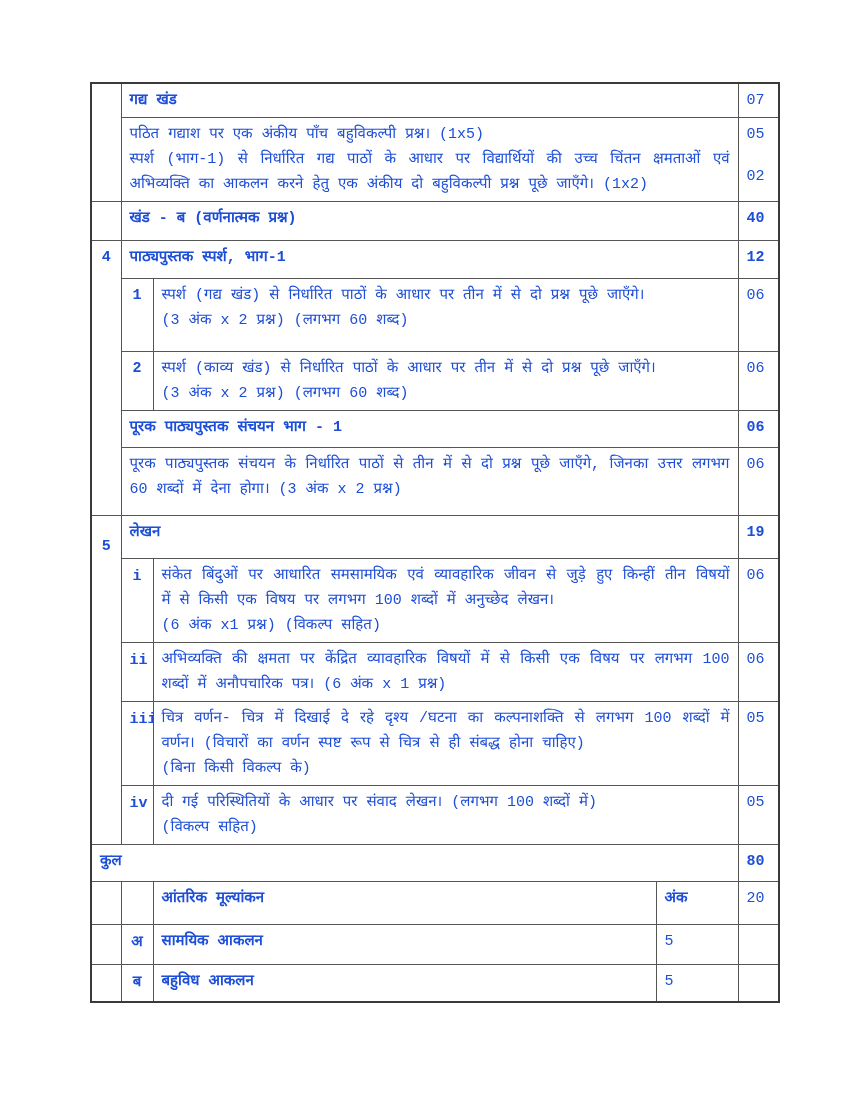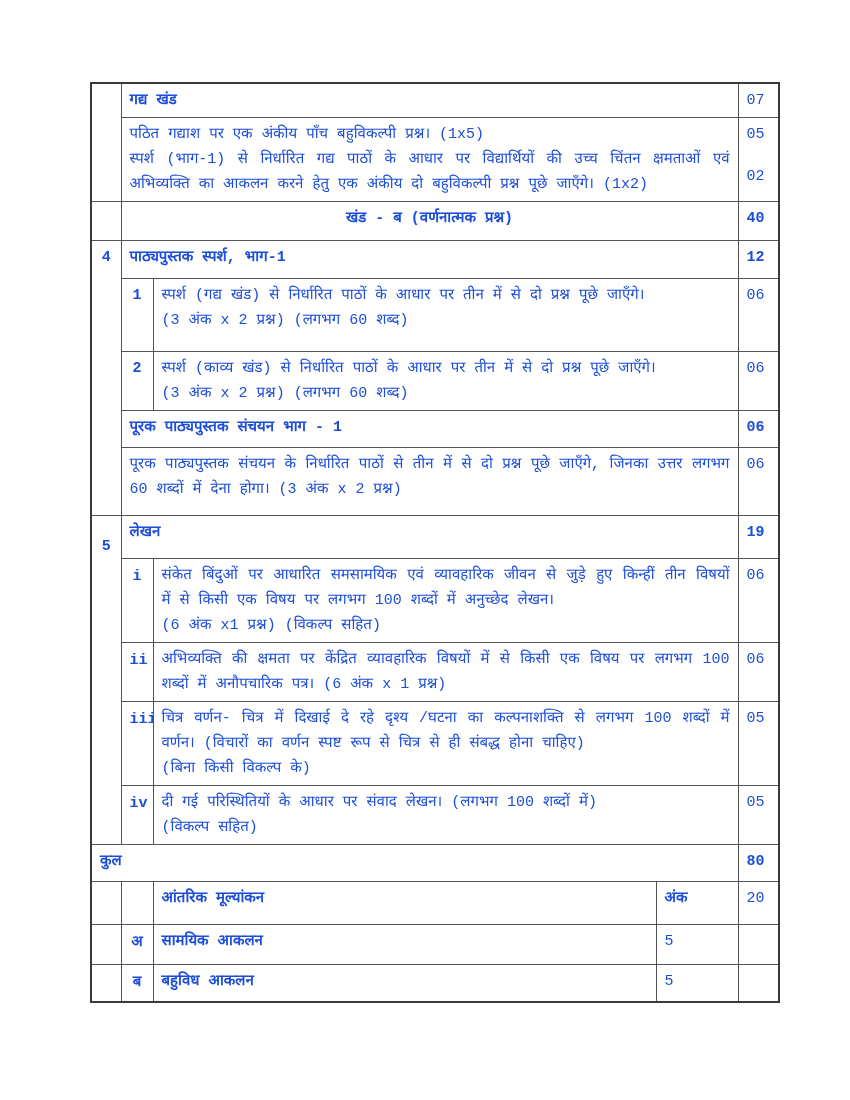--- a/index.html
+++ b/index.html
@@ -35,21 +35,21 @@
     text-align:center;font-weight:bold;padding:8px 2px 2px 2px;
   }
   td.c-serial.low{padding-top:18px;}
   td.c-subnum{
     text-align:center;font-weight:bold;padding:4px 2px;vertical-align:middle;
   }
   td.c-subnum.top{vertical-align:top;padding-top:5px;}
   td.c-title{font-weight:bold;}
   td.c-marks{padding:6px 2px;}
   td.c-marks.bold{font-weight:bold;padding-left:8px;}
-  td.c-center-title{text-align:center;font-weight:bold;}
+  td.c-center-title{font-weight:bold;}
   .para{text-align:left;}
   .just{text-align:justify;}
   .cline{text-align:left;}
   .marks-gap{margin-top:17px;}
 </style>
 </head>
 <body>
 
 <div class="page">
   <table class="syllabus">

